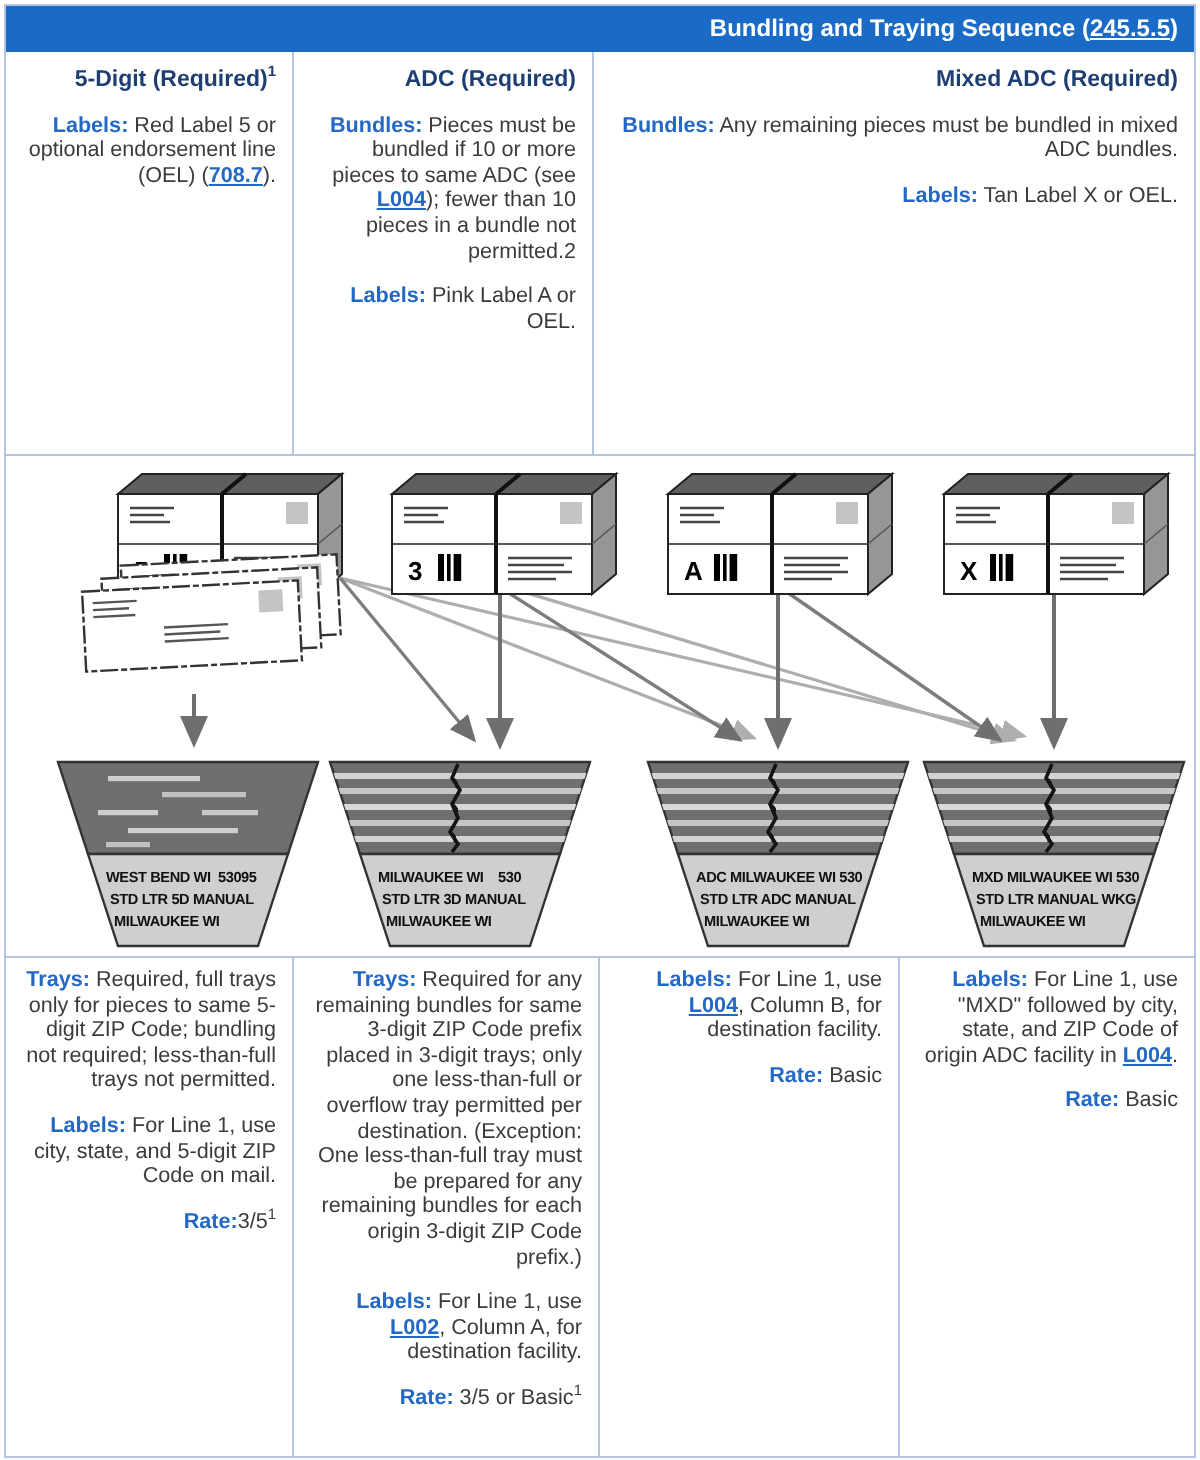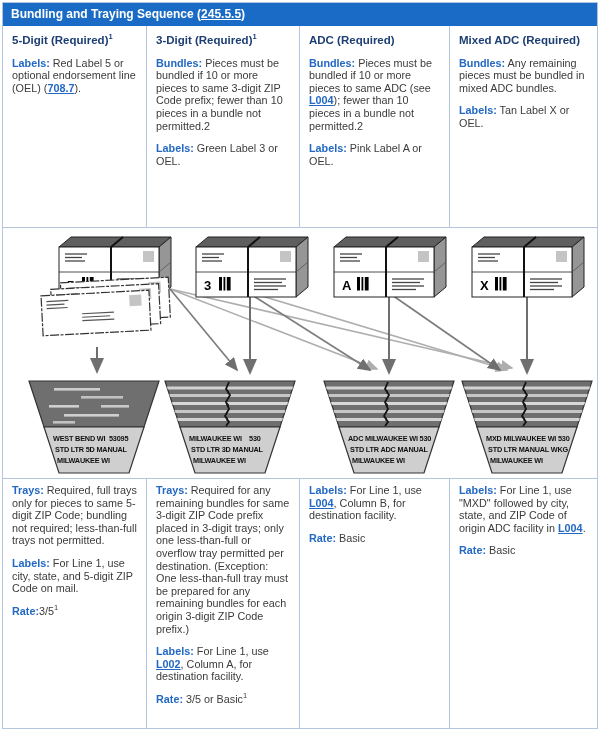--- a/index.html
+++ b/index.html
@@ -1,18 +1,18 @@
 <!DOCTYPE html>
 <html><head>
 <meta charset="utf-8">
 <style>
   html,body{margin:0;padding:0;background:#fff;}
   body{width:600px;height:730px;font-family:"Liberation Sans","DejaVu Sans",sans-serif;
        --header-bg:#1a6bc5;--heading:#1d3e73;--label:#2368c4;--link:#2368c4;--border:#b3c6de;--text:#3b3b3b;}
-  .wrap{margin:2px;border:1px solid var(--border);width:594px;box-sizing:content-box;}
+  .wrap{margin:2px;border:1px solid var(--border);width:594px;box-sizing:content-box;text-align:right;}
   .hdr{background:var(--header-bg);color:#fff;font-weight:bold;font-size:12px;padding:4px 8px 5px 8px;}
   .hdr a{color:#fff;text-decoration:underline;cursor:pointer;}
   .row{display:flex;}
   .c{box-sizing:border-box;border-right:1px solid var(--border);padding:5px 8px 0 9px;
      font-size:10.8px;line-height:12.6px;color:var(--text);overflow:hidden;}
   .c:last-child{border-right:none;}
   .r1 .c{height:202px;border-bottom:1px solid var(--border);}
   .r3 .c{height:249px;}
   .w1{width:144px;}.w2{width:153px;}.w3{width:150px;}.w4{width:147px;flex:1;}
   .chead{font-weight:bold;font-size:11.5px;color:var(--heading);margin:3px 0 10px 0;}
@@ -32,25 +32,20 @@
 
   <div class="hdr">
     <span>Bundling and Traying Sequence </span><span>(</span><a href="#">245.5.5</a><span>)</span>
   </div>
 
   <div class="row r1">
     <div class="c w1">
       <div class="chead">5-Digit (Required)<sup>1</sup></div>
       <p class="p"><span class="plabel">Labels:</span> Red Label 5 or optional endorsement line (OEL) (<a class="lnk" href="#">708.7</a>).</p>
     </div>
-    <div class="c w2">
-      <div class="chead">3-Digit (Required)<sup>1</sup></div>
-      <p class="p"><span class="plabel">Bundles:</span> Pieces must be bundled if 10 or more pieces to same 3-digit ZIP Code prefix; fewer than 10 pieces in a bundle not permitted.2</p>
-      <p class="p"><span class="plabel">Labels:</span> Green Label 3 or OEL.</p>
-    </div>
     <div class="c w3">
       <div class="chead">ADC (Required)</div>
       <p class="p"><span class="plabel">Bundles:</span> Pieces must be bundled if 10 or more pieces to same ADC (see <a class="lnk" href="#">L004</a>); fewer than 10 pieces in a bundle not permitted.2</p>
       <p class="p"><span class="plabel">Labels:</span> Pink Label A or OEL.</p>
     </div>
     <div class="c w4">
       <div class="chead">Mixed ADC (Required)</div>
       <p class="p"><span class="plabel">Bundles:</span> Any remaining pieces must be bundled in mixed ADC bundles.</p>
       <p class="p"><span class="plabel">Labels:</span> Tan Label X or OEL.</p>
     </div>

